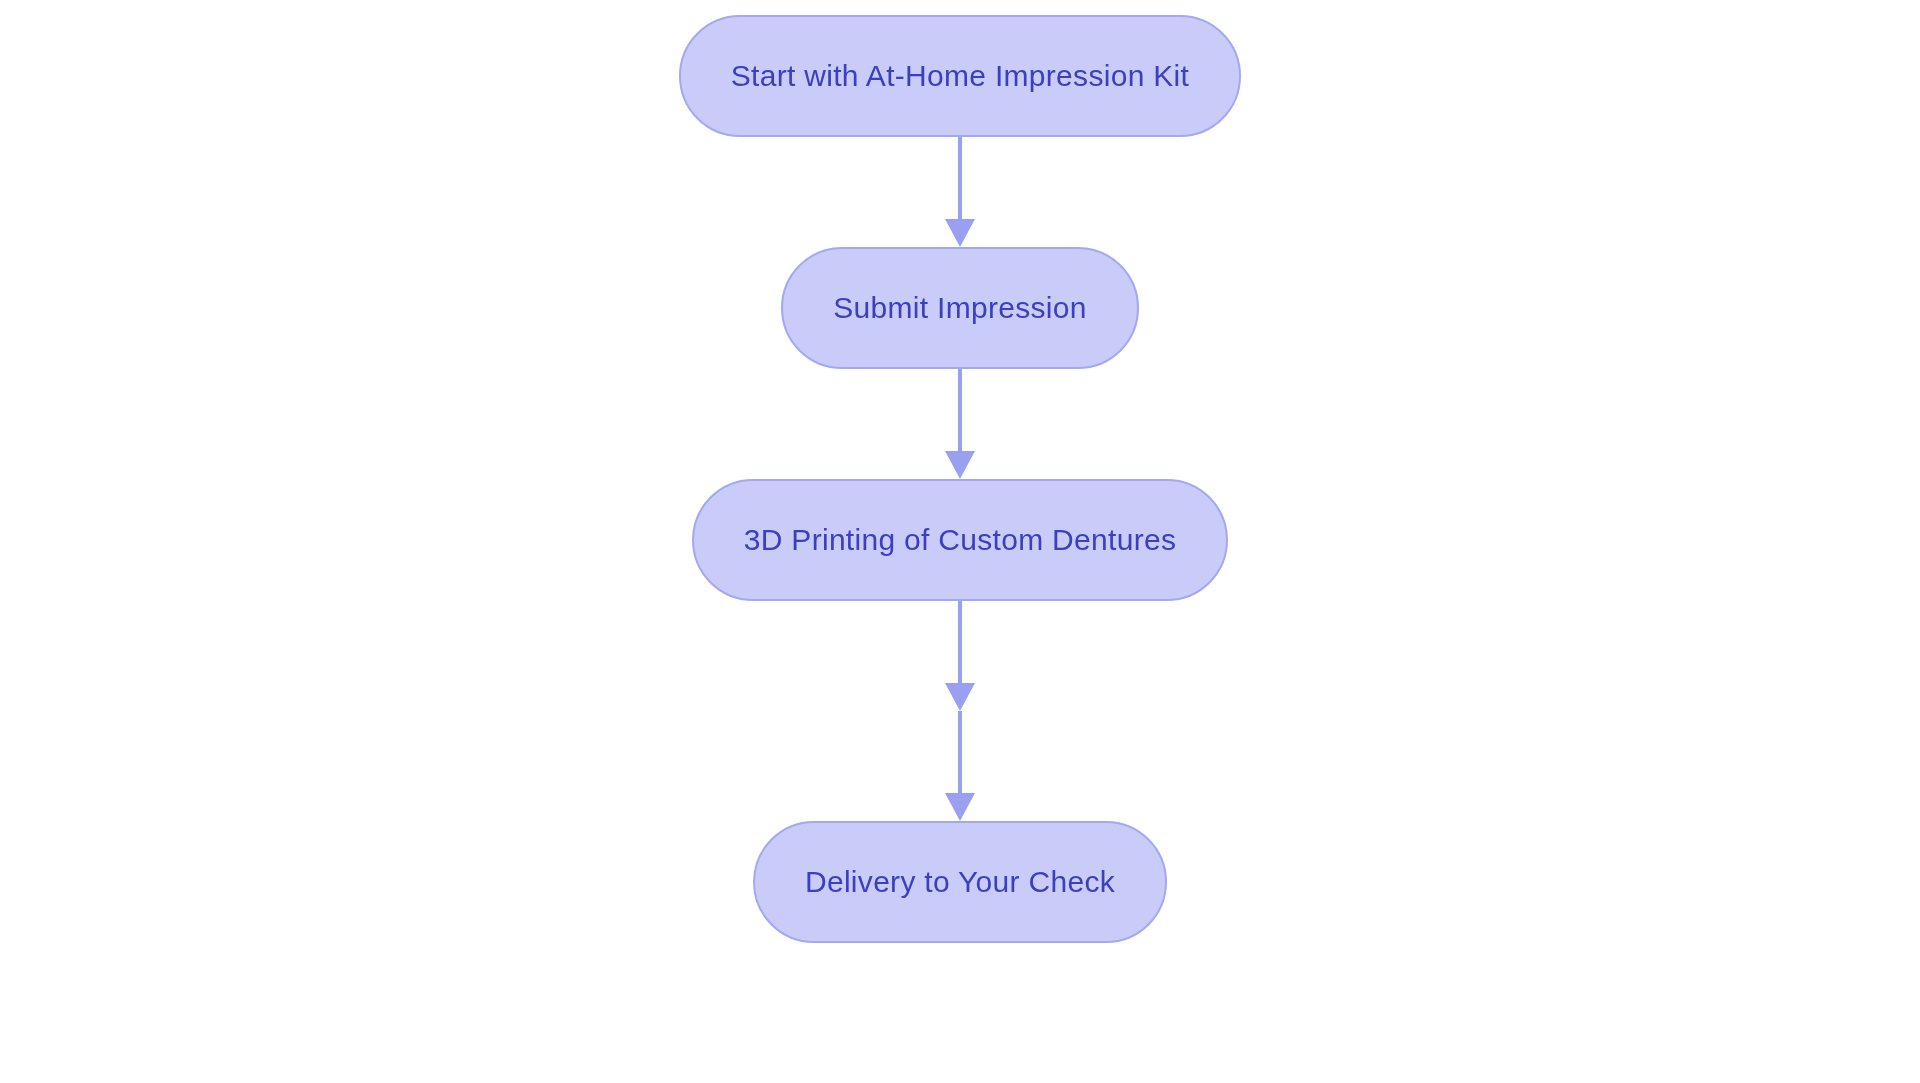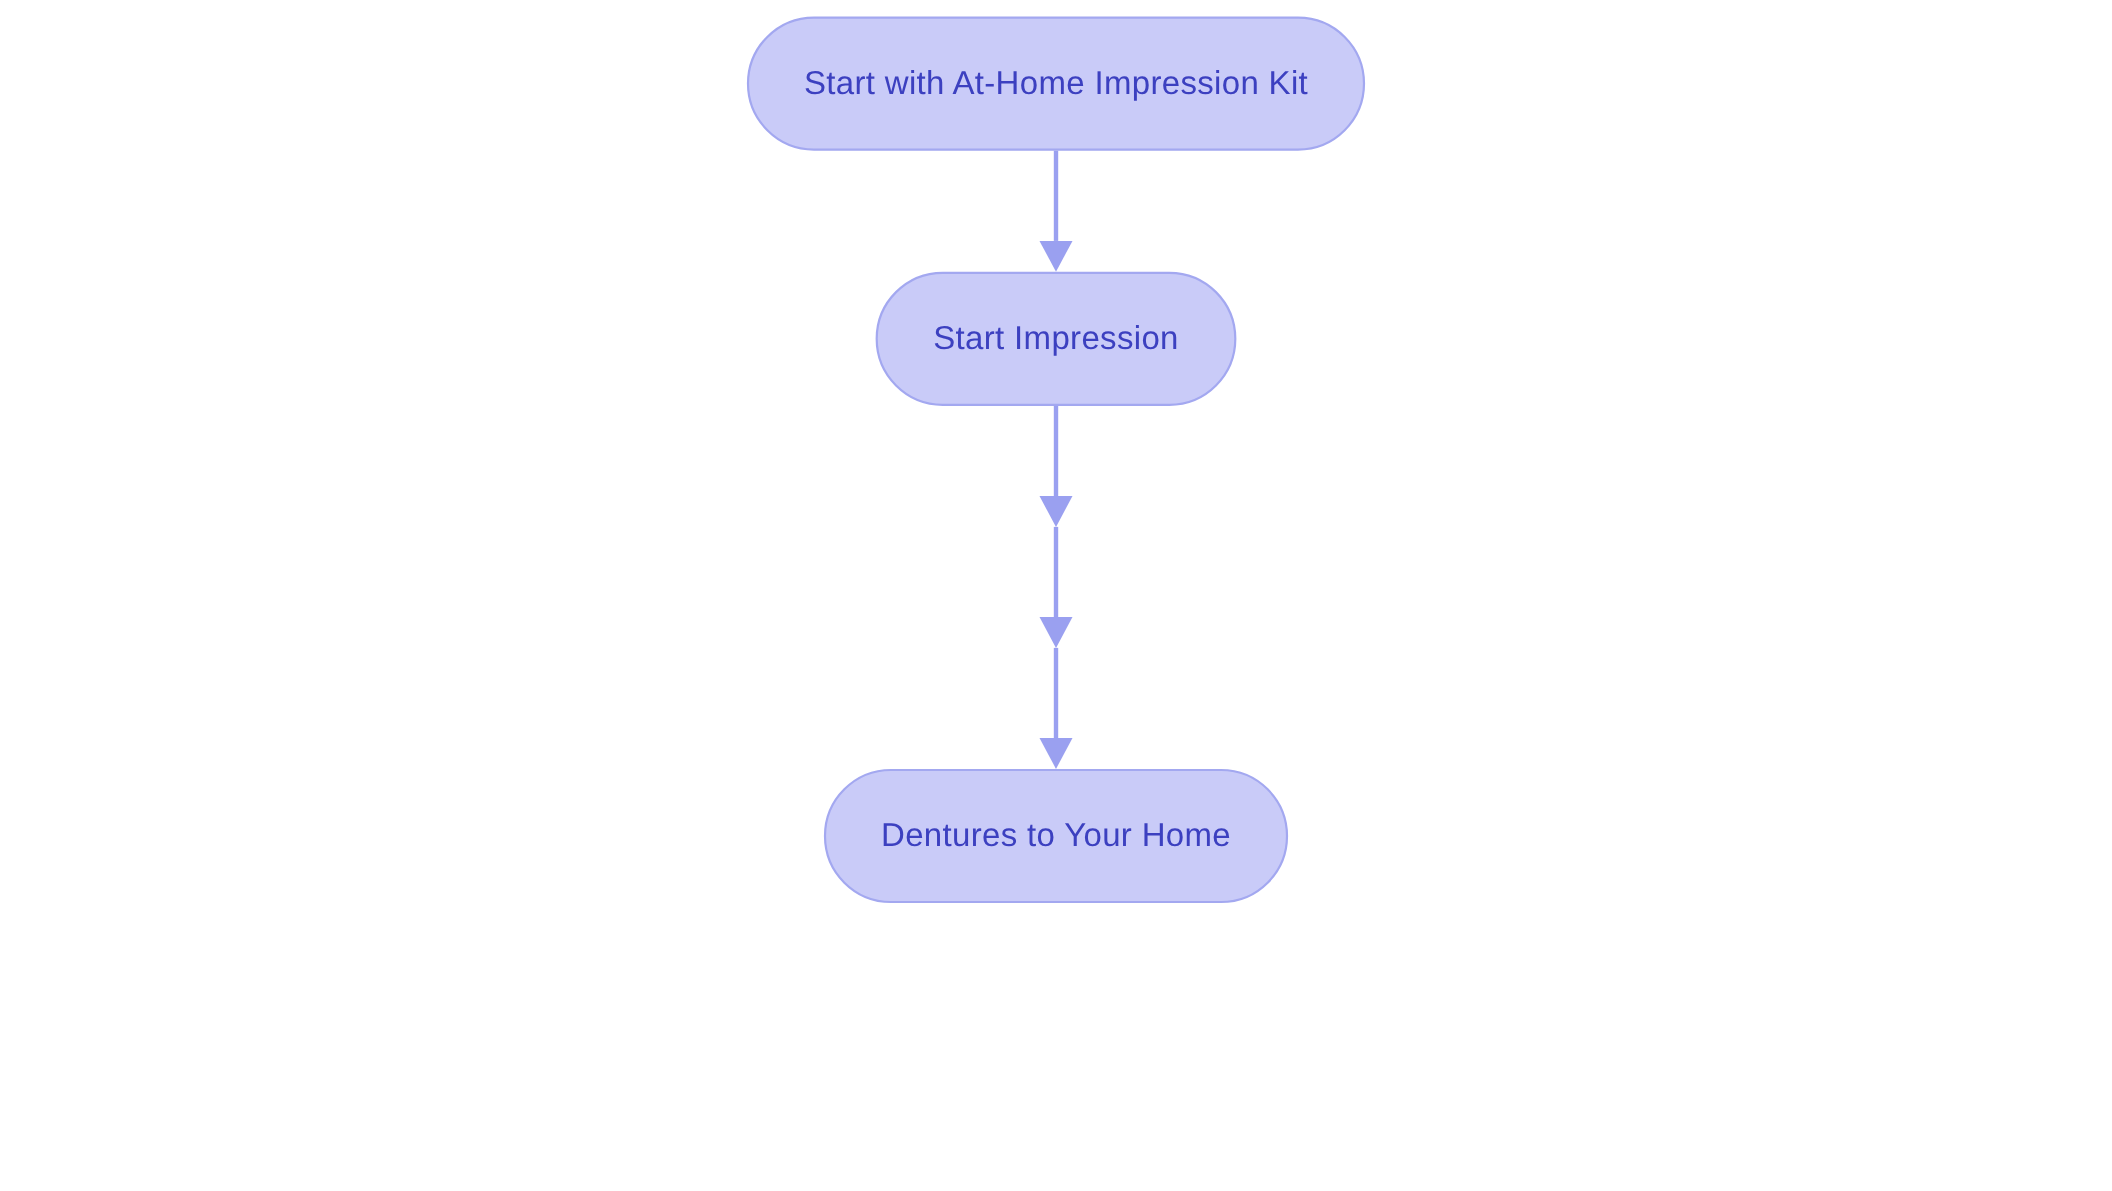--- a/index.html
+++ b/index.html
@@ -70,37 +70,40 @@
   <div class="node">
     <span class="node-label">Start with At-Home Impression Kit</span>
   </div>
 
   <div class="arrow">
     <div class="arrow-line"></div>
     <div class="arrow-head"></div>
   </div>
 
   <div class="node">
-    <span class="node-label">Start Impression</span>
+    <span class="node-label">Submit Impression</span>
+  </div>
+
+  <div class="arrow">
+    <div class="arrow-line"></div>
+    <div class="arrow-head"></div>
+  </div>
+
+  <div class="node">
+    <span class="node-label">3D Printing of Custom Dentures</span>
   </div>
 
   <div class="arrow">
     <div class="arrow-line"></div>
     <div class="arrow-head"></div>
   </div>
 
 
   <div class="arrow">
     <div class="arrow-line"></div>
     <div class="arrow-head"></div>
   </div>
 
-
-  <div class="arrow">
-    <div class="arrow-line"></div>
-    <div class="arrow-head"></div>
-  </div>
-
   <div class="node">
-    <span class="node-label">Dentures to Your Home</span>
+    <span class="node-label">Delivery to Your Check</span>
   </div>
 
 </div>
 
 </body></html>

